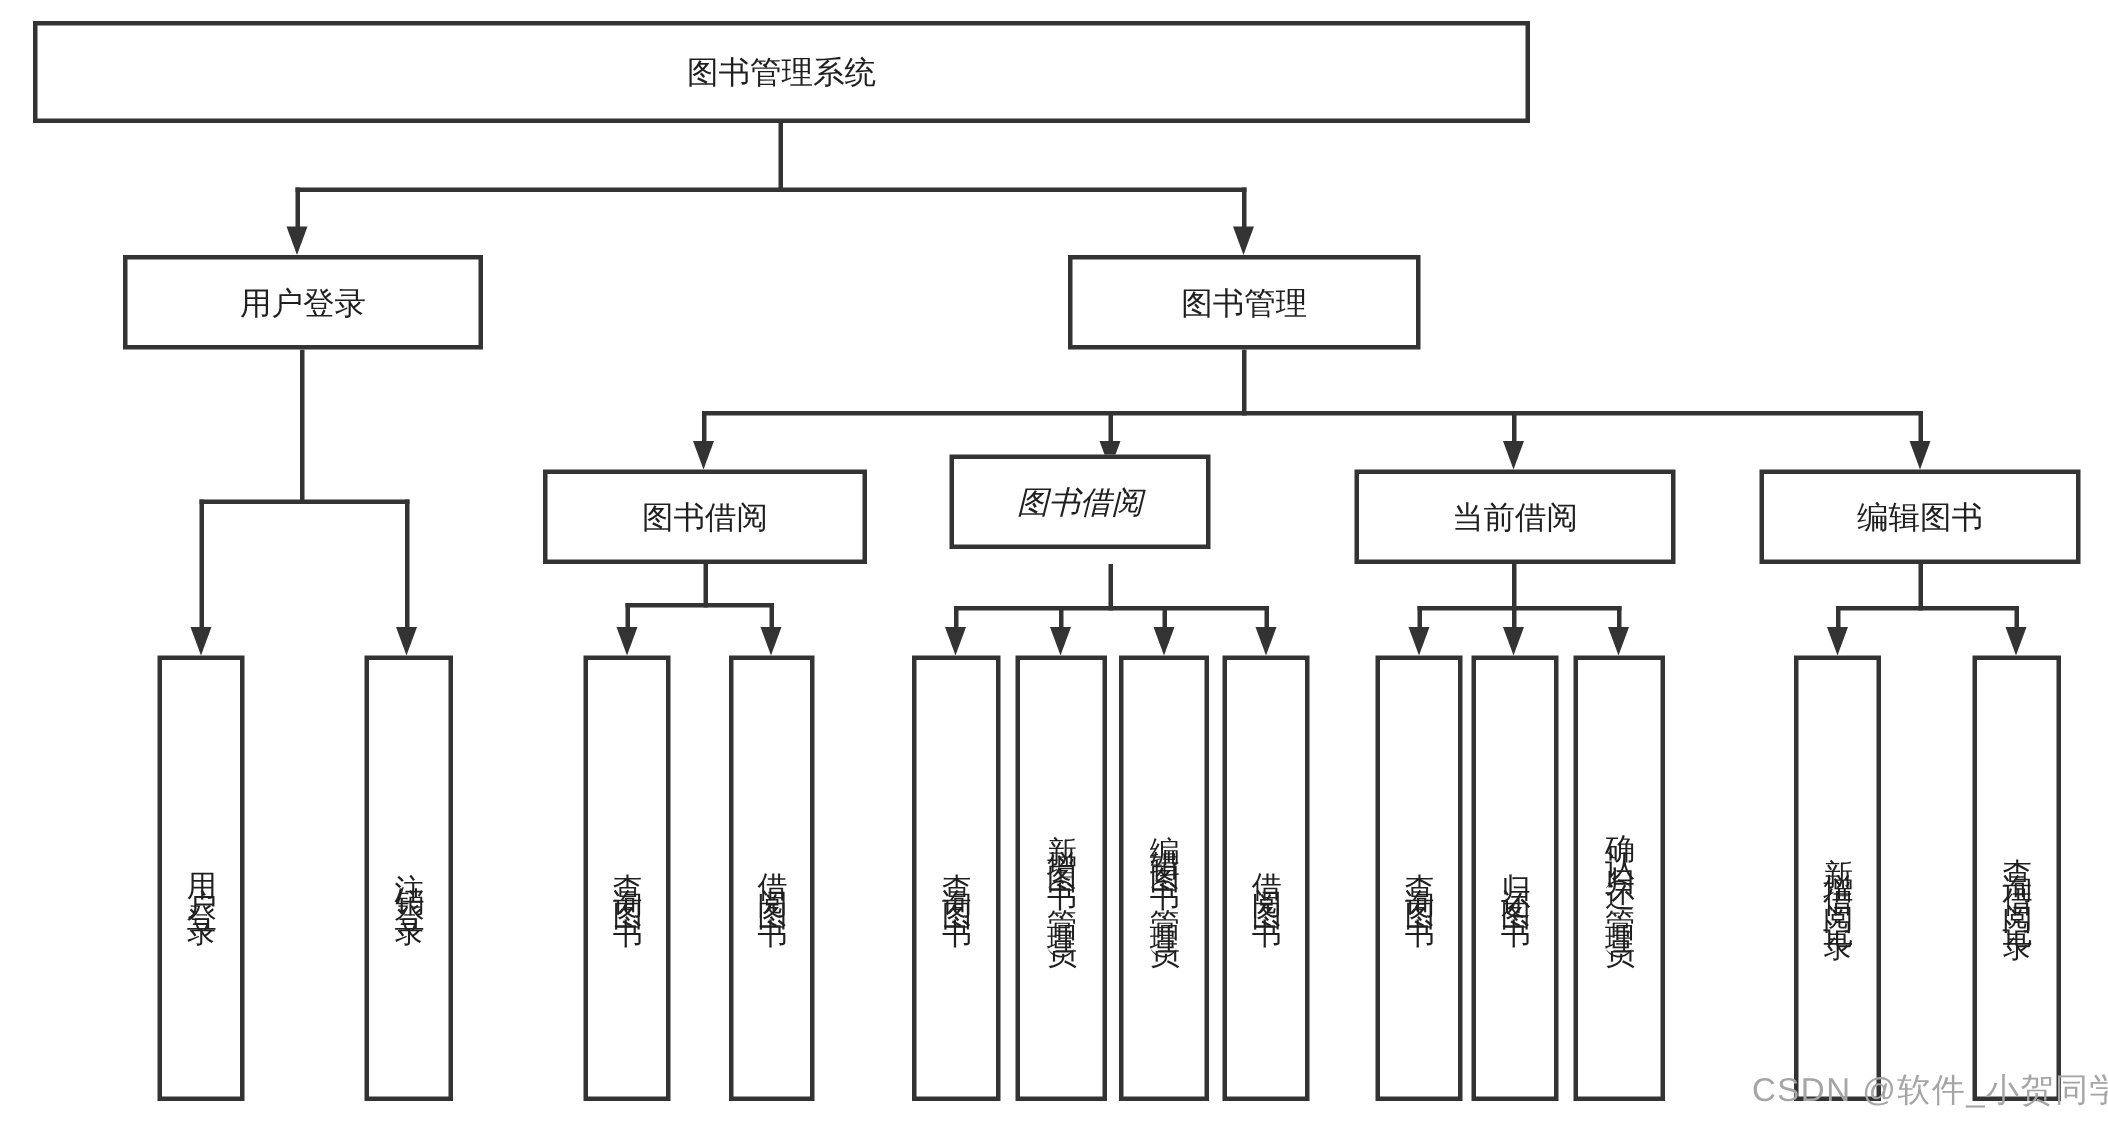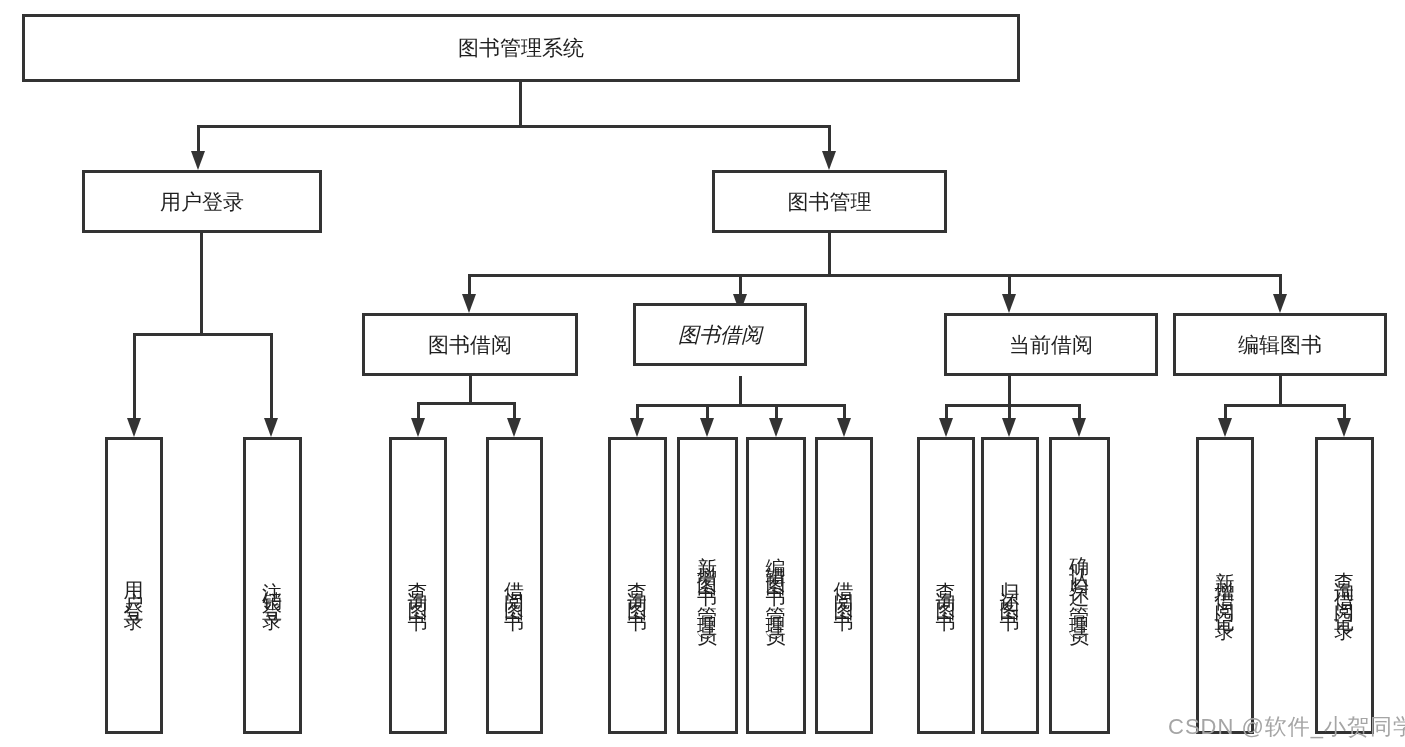--- a/index.html
+++ b/index.html
@@ -61,21 +61,21 @@
   <div class="arr" style="left:1002px;top:294px;"></div>
   <div class="vl" style="left:1279px;top:274px;height:22px;"></div>
   <div class="arr" style="left:1273px;top:294px;"></div>
 
   <div class="box" style="left:362px;top:313px;width:216px;height:63px;">
     <span>图书借阅</span>
   </div>
   <div class="box" style="left:633px;top:303px;width:174px;height:63px;font-style:italic;">
     <span>图书借阅</span>
   </div>
-  <div class="box" style="left:903px;top:313px;width:214px;height:63px;margin-left:41px;">
+  <div class="box" style="left:903px;top:313px;width:214px;height:63px;">
     <span>当前借阅</span>
   </div>
   <div class="box" style="left:1173px;top:313px;width:214px;height:63px;">
     <span>编辑图书</span>
   </div>
 
   <div class="vl" style="left:469px;top:376px;height:29px;"></div>
   <div class="hl" style="left:417px;top:402px;width:99px;"></div>
   <div class="vl" style="left:417px;top:402px;height:18px;"></div>
   <div class="arr" style="left:411px;top:418px;"></div>

